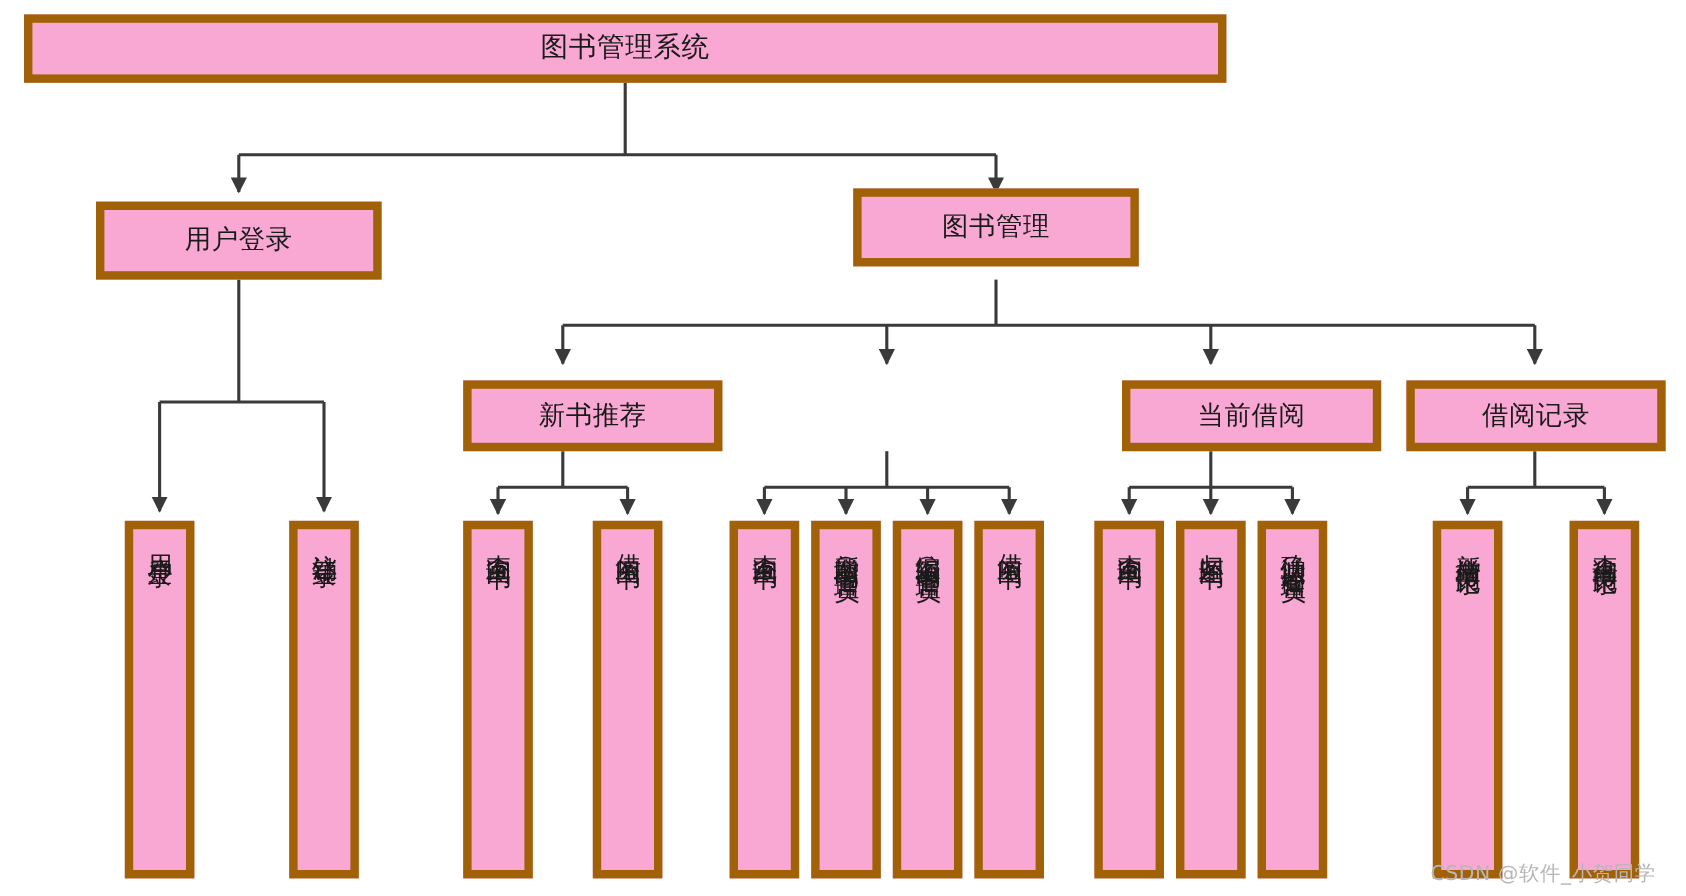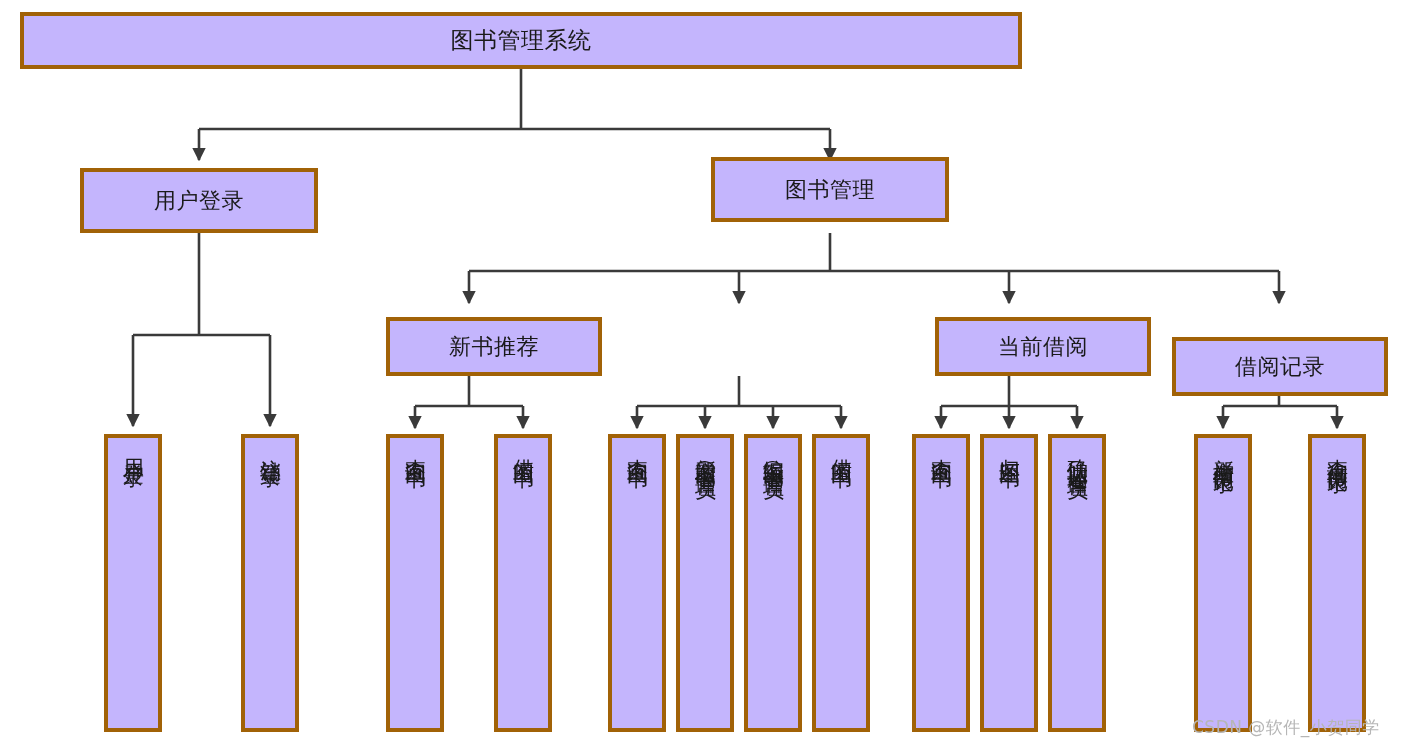--- a/index.html
+++ b/index.html
@@ -23,22 +23,22 @@
     position: absolute;
     left: 0;
     top: 0;
     width: 1405px;
     height: 747px;
     pointer-events: none;
   }
   .node {
     position: absolute;
     box-sizing: border-box;
-    background: #c4b5fd;
-    border: 4px solid #a16207;
+    background: #f9a8d4;
+    border: 7px solid #a16207;
     display: flex;
     align-items: center;
     justify-content: center;
     text-align: left;
   }
   .node .label {
     color: #1a1a1a;
     line-height: 1.18;
     white-space: nowrap;
   }
@@ -139,21 +139,21 @@
   <div class="node horiz" style="left:711px; top:157px; width:238px; height:65px;">
     <span class="label">图书管理</span>
   </div>
 
   <div class="node horiz" style="left:362px; top:317px; width:216px; height:59px;margin-left:24px;">
     <span class="label">新书推荐</span>
   </div>
   <div class="node horiz" style="left:902px; top:317px; width:216px; height:59px;margin-left:33px;">
     <span class="label">当前借阅</span>
   </div>
-  <div class="node horiz" style="left:1172px; top:317px; width:216px; height:59px;margin-top:20px;">
+  <div class="node horiz" style="left:1172px; top:317px; width:216px; height:59px;">
     <span class="label">借阅记录</span>
   </div>
 
   <div class="node vert" style="left:104px; top:434px; width:58px; height:298px;">
     <span class="label">用户登录</span>
   </div>
   <div class="node vert" style="left:241px; top:434px; width:58px; height:298px;">
     <span class="label">注销登录</span>
   </div>
 

